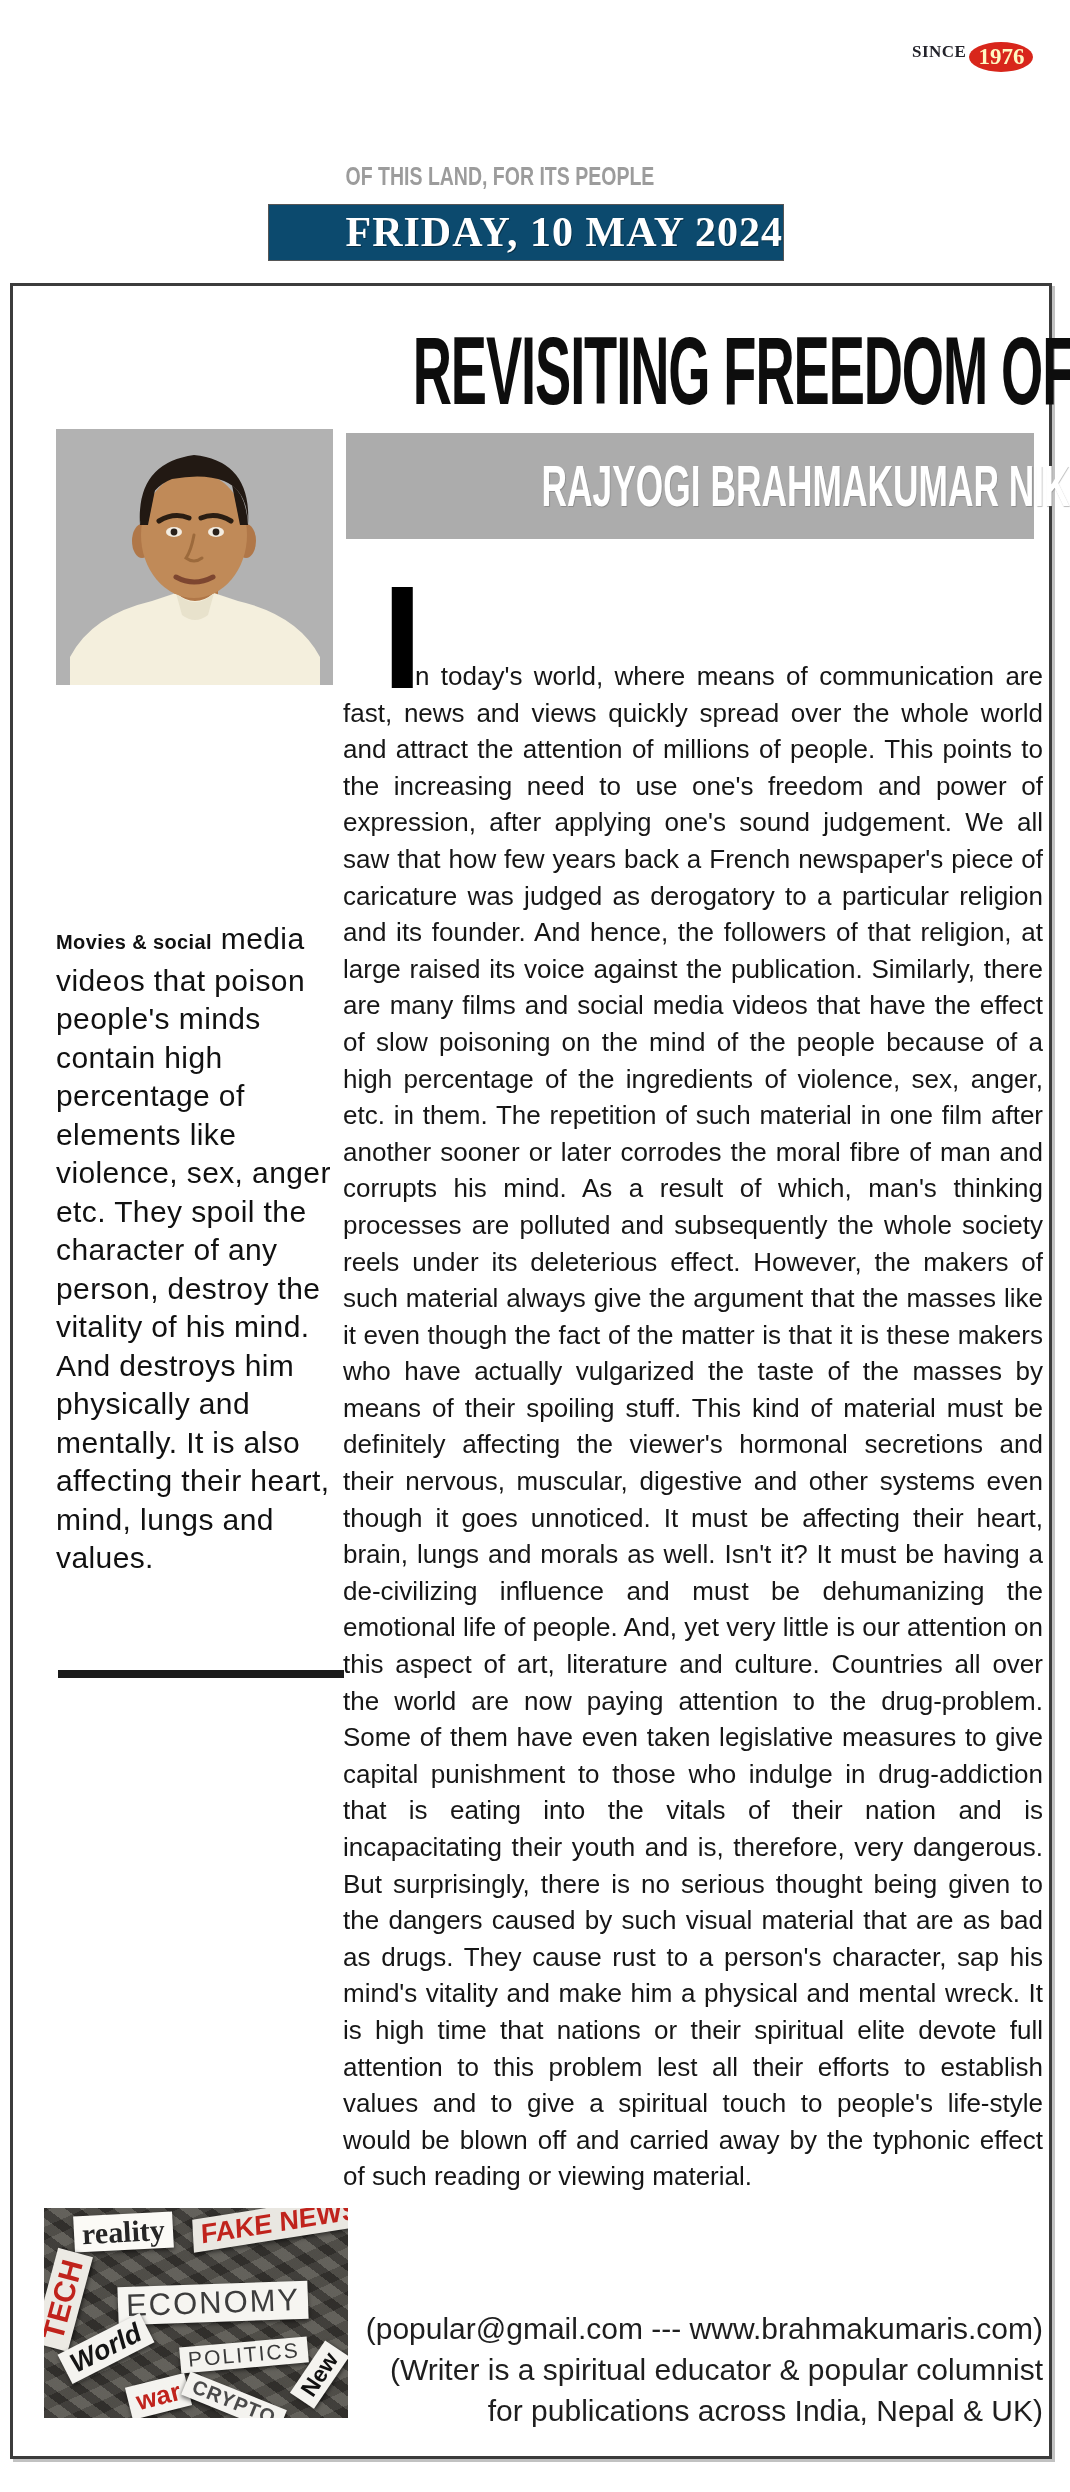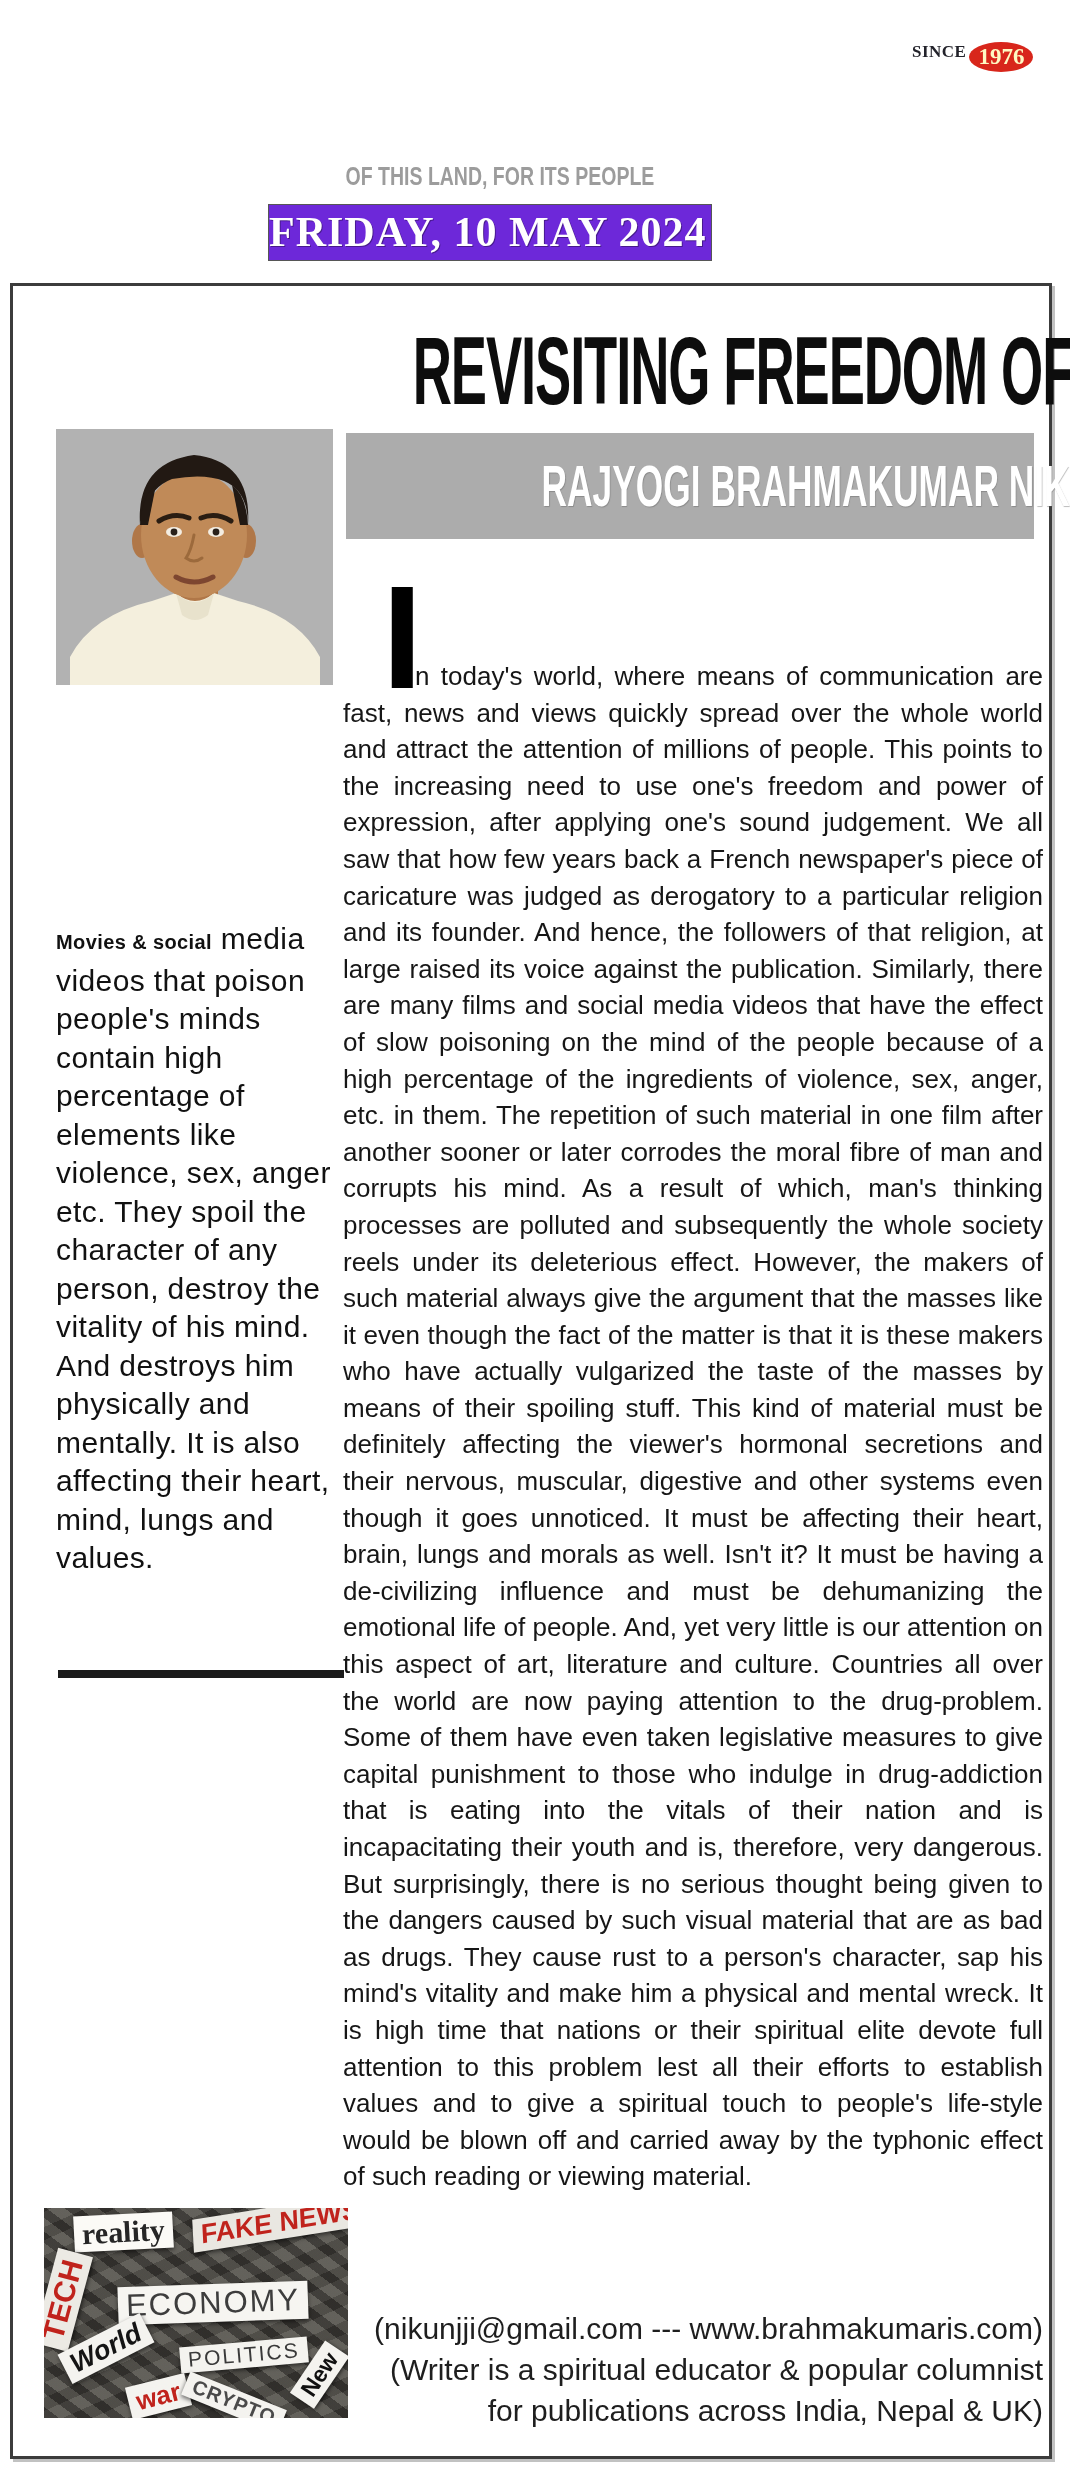--- a/index.html
+++ b/index.html
@@ -13,22 +13,22 @@
   .masthead-title .squeeze{display:inline-block;transform:scaleX(0.84);transform-origin:center;
         letter-spacing:-3px;}
   .since-badge{position:absolute;top:42px;left:912px;display:flex;align-items:flex-start;gap:3px;}
   .since-word{font-family:"Liberation Serif",serif;font-weight:bold;font-size:17px;color:#23232b;
         letter-spacing:0.5px;}
   .since-year{background:#d8261b;color:#fef9c3;font-family:"Liberation Serif",serif;font-weight:bold;
         font-size:23px;padding:2px 9px;border-radius:50%;}
   .tagline{position:absolute;top:162px;left:0;width:1000px;text-align:center;}
   .tagline .squeeze{display:inline-block;transform:scaleX(0.78);transform-origin:center;
         font-weight:bold;font-size:25px;color:#9c9c9c;letter-spacing:0px;white-space:nowrap;}
-  .date-bar{position:absolute;top:204px;left:268px;width:444px;height:57px;background:#6d28d9;
-        border:1px solid #565656;box-sizing:border-box;text-align:left;}
+  .date-bar{position:absolute;top:204px;left:268px;width:516px;height:57px;background:#0c4a6e;
+        border:1px solid #565656;box-sizing:border-box;text-align:right;}
   .date-bar .date-text{font-family:"Liberation Serif",serif;font-weight:bold;font-size:42px;
         line-height:55px;color:#ffffff;letter-spacing:1px;white-space:nowrap;
         text-shadow:1px 1px 0 rgba(0,0,0,0.35);}
 
   
   .article-box{position:absolute;top:283px;left:10px;width:1042px;height:2176px;background:#ffffff;
         border:3px solid #3c3c3c;box-sizing:border-box;box-shadow:3px 3px 0 rgba(120,120,120,0.45);}
 
   .headline{position:absolute;top:36px;left:0;width:100%;text-align:center;}
   .headline .squeeze{display:inline-block;transform:scaleX(0.56);transform-origin:center;
@@ -150,19 +150,19 @@
       <span class="scrap scrap-tech">TECH</span>
       <span class="scrap scrap-economy">ECONOMY</span>
       <span class="scrap scrap-world">World</span>
       <span class="scrap scrap-politics">POLITICS</span>
       <span class="scrap scrap-war">war</span>
       <span class="scrap scrap-crypto">CRYPTO</span>
       <span class="scrap scrap-new">New</span>
     </div>
 
     <div class="footer">
-      <div>(nikunjji@gmail.com --- www.brahmakumaris.com)</div>
+      <div>(popular@gmail.com --- www.brahmakumaris.com)</div>
       <div>(Writer is a spiritual educator &amp; popular columnist</div>
       <div>for publications across India, Nepal &amp; UK)</div>
     </div>
 
   </div>
 </div>
 
 </body></html>

